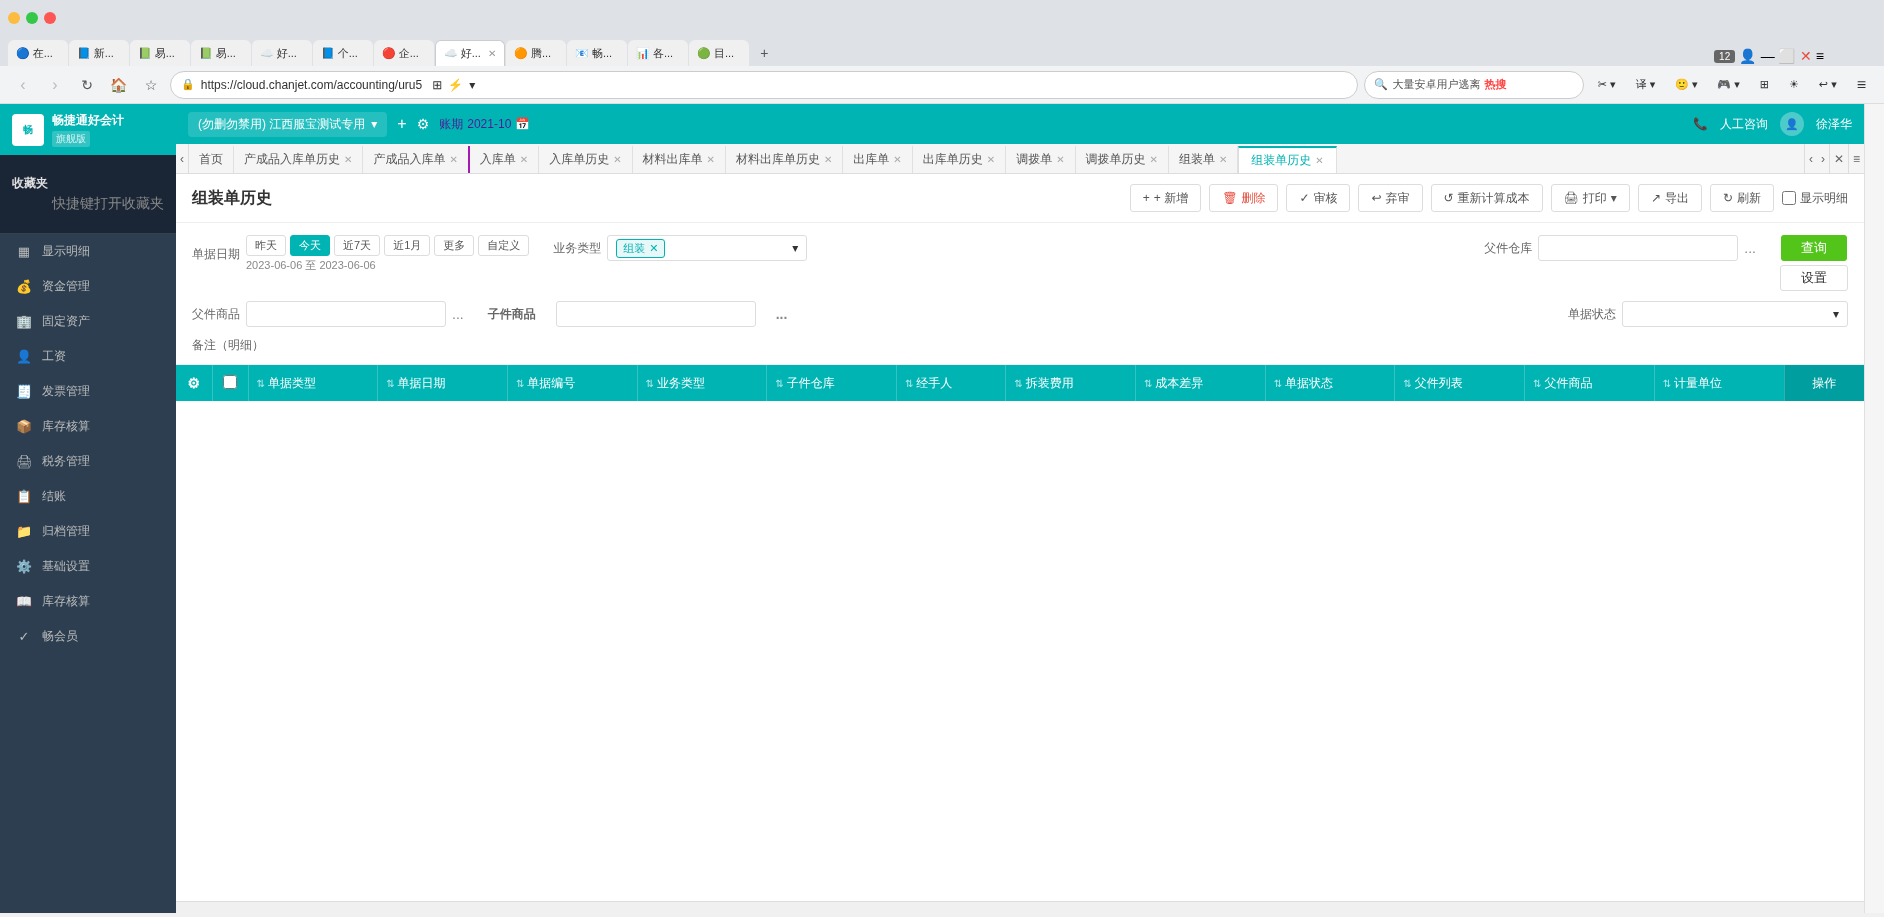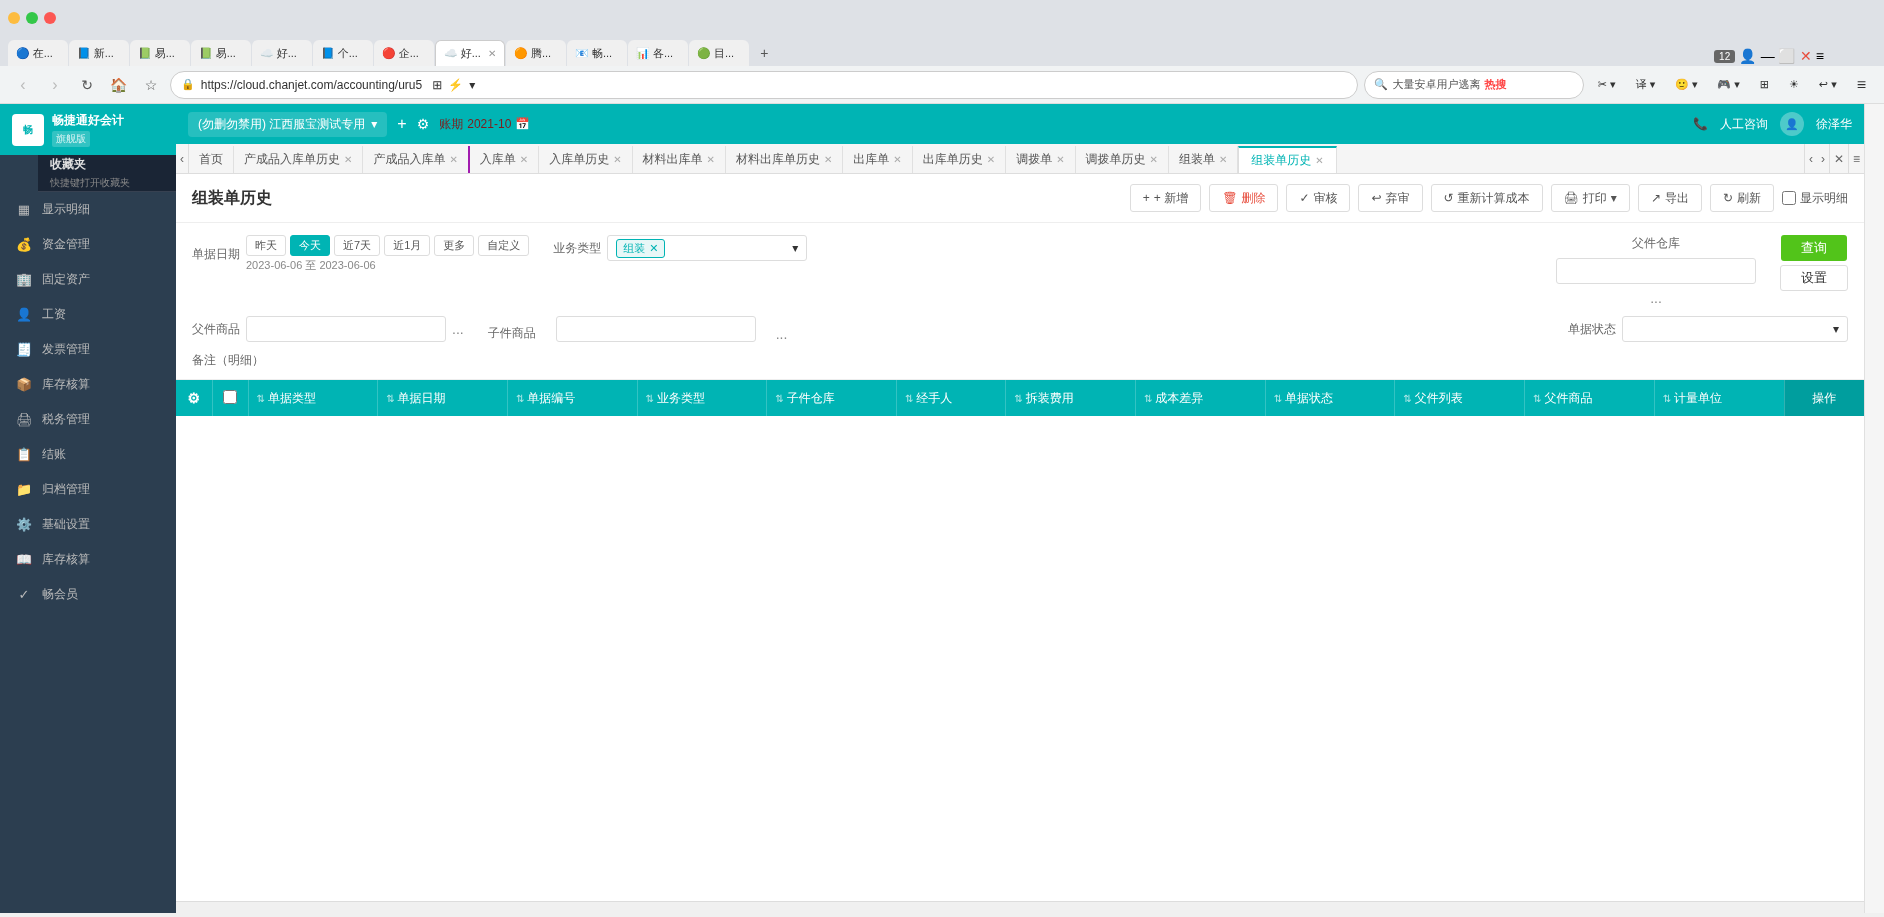--- a/index.html
+++ b/index.html
@@ -117,23 +117,23 @@
     <div style="background:#00b4b4;padding:8px 12px;display:flex;align-items:center;gap:8px;">
       <div style="width:32px;height:32px;background:#fff;border-radius:4px;display:flex;align-items:center;justify-content:center;">
         <span style="color:#00b4b4;font-size:10px;font-weight:bold;">畅</span>
       </div>
       <div>
         <div style="color:#fff;font-size:12px;font-weight:bold;">畅捷通好会计</div>
         <div style="color:rgba(255,255,255,0.8);font-size:10px;background:rgba(255,255,255,0.2);padding:1px 4px;border-radius:2px;display:inline-block;margin-top:2px;">旗舰版</div>
       </div>
     </div>
 
-    <div style="background:#1a2535;padding:1px 12px;border-bottom:1px solid #374151;margin-left:38px;">
+    <div style="background:#1a2535;padding:20px 12px;border-bottom:1px solid #374151;">
       <div style="color:#e0e0e0;font-size:12px;font-weight:bold;display:flex;align-items:center;gap:6px;">收藏夹</div>
-      <div style="color:#888;font-size:10px;margin-top:3px;cursor:pointer;">快捷键打开收藏夹</div>
+      <div style="color:#888;font-size:14px;margin-top:3px;cursor:pointer;text-align:right;">快捷键打开收藏夹</div>
     </div>
 
     <div style="flex:1;overflow-y:auto;">
       <div style="display:flex;align-items:center;gap:10px;padding:9px 16px;color:#bbb;cursor:pointer;font-size:12px;">
         <span style="font-size:13px;width:16px;text-align:center;">▦</span>
         <span>显示明细</span>
       </div>
       <div style="display:flex;align-items:center;gap:10px;padding:9px 16px;color:#bbb;cursor:pointer;font-size:12px;">
         <span style="font-size:13px;width:16px;text-align:center;">💰</span>
         <span>资金管理</span>
@@ -183,21 +183,21 @@
 
   <div style="flex:1;display:flex;flex-direction:column;overflow:hidden;">
 
     <div style="background:#00b4b4;height:40px;display:flex;align-items:center;padding:0 12px;gap:10px;">
       <div style="display:flex;align-items:center;gap:6px;background:rgba(255,255,255,0.15);border-radius:4px;padding:4px 10px;color:#fff;font-size:12px;cursor:pointer;">
         <span>(勿删勿禁用) 江西服宝测试专用</span>
         <span>▾</span>
       </div>
       <button style="background:none;border:none;color:#fff;font-size:16px;cursor:pointer;">+</button>
       <button style="background:none;border:none;color:#fff;font-size:14px;cursor:pointer;">⚙</button>
-      <div style="display:flex;align-items:center;gap:4px;color:#7f1d1d;font-size:12px;cursor:pointer;">
+      <div style="display:flex;align-items:center;gap:4px;color:#4c1d95;font-size:12px;cursor:pointer;">
         <span>账期</span>
         <span>2021-10</span>
         <span>📅</span>
       </div>
       <div style="margin-left:auto;display:flex;align-items:center;gap:12px;color:#fff;font-size:12px;">
         <span>📞</span>
         <span style="cursor:pointer;">人工咨询</span>
         <span style="width:24px;height:24px;background:rgba(255,255,255,0.3);border-radius:50%;display:inline-flex;align-items:center;justify-content:center;font-size:11px;">👤</span>
         <span style="cursor:pointer;">徐泽华</span>
       </div>
@@ -294,40 +294,40 @@
             <span style="color:#666;font-size:12px;white-space:nowrap;">业务类型</span>
             <div style="display:flex;align-items:center;gap:4px;border:1px solid #ddd;border-radius:3px;padding:2px 8px;height:26px;cursor:pointer;font-size:12px;color:#333;min-width:200px;">
               <span style="display:inline-flex;align-items:center;gap:4px;background:#e8f7f7;border:1px solid #00b4b4;color:#00b4b4;padding:1px 6px;border-radius:3px;font-size:11px;">
                 <span>组装</span>
                 <span style="cursor:pointer;">✕</span>
               </span>
               <span style="margin-left:auto;">▾</span>
             </div>
           </div>
 
-          <div style="display:flex;align-items:center;gap:6px;margin-left:auto;flex-direction:column;">
+          <div style="display:flex;align-items:center;gap:6px;margin-left:auto;">
             <span style="color:#666;font-size:12px;white-space:nowrap;">父件仓库</span>
             <div style="display:flex;align-items:center;min-width:200px;height:26px;border:1px solid #ddd;border-radius:3px;padding:0 8px;font-size:12px;color:#ccc;cursor:pointer;">
             </div>
             <span style="color:#888;cursor:pointer;font-size:14px;">...</span>
           </div>
 
           <div style="display:flex;flex-direction:column;gap:4px;align-items:center;">
             <button style="background:#52c41a;color:#fff;border:none;padding:4px 20px;border-radius:3px;cursor:pointer;font-size:13px;">查询</button>
             <button style="background:#fff;color:#333;border:1px solid #ddd;padding:3px 20px;border-radius:3px;cursor:pointer;font-size:13px;">设置</button>
           </div>
         </div>
 
         <div style="display:flex;align-items:center;gap:24px;margin-bottom:10px;">
           <div style="display:flex;align-items:center;gap:6px;">
             <span style="color:#666;font-size:12px;white-space:nowrap;">父件商品</span>
             <div style="display:flex;align-items:center;min-width:200px;height:26px;border:1px solid #ddd;border-radius:3px;padding:0 8px;font-size:12px;color:#ccc;cursor:pointer;"></div>
             <span style="color:#888;cursor:pointer;font-size:14px;">...</span>
           </div>
-          <div style="display:flex;align-items:flex-end;gap:20px;">
+          <div style="display:flex;align-items:center;gap:20px;font-weight:bold;">
             <span style="color:#666;font-size:12px;white-space:nowrap;">子件商品</span>
             <div style="display:flex;align-items:center;min-width:200px;height:26px;border:1px solid #ddd;border-radius:3px;padding:0 8px;font-size:12px;color:#ccc;cursor:pointer;"></div>
             <span style="color:#888;cursor:pointer;font-size:14px;">...</span>
           </div>
           <div style="display:flex;align-items:center;gap:6px;margin-left:auto;min-width:280px;">
             <span style="color:#666;font-size:12px;white-space:nowrap;">单据状态</span>
             <div style="display:flex;align-items:center;flex:1;height:26px;border:1px solid #ddd;border-radius:3px;padding:0 8px;font-size:12px;color:#333;cursor:pointer;min-width:180px;">
               <span style="margin-left:auto;">▾</span>
             </div>
           </div>

